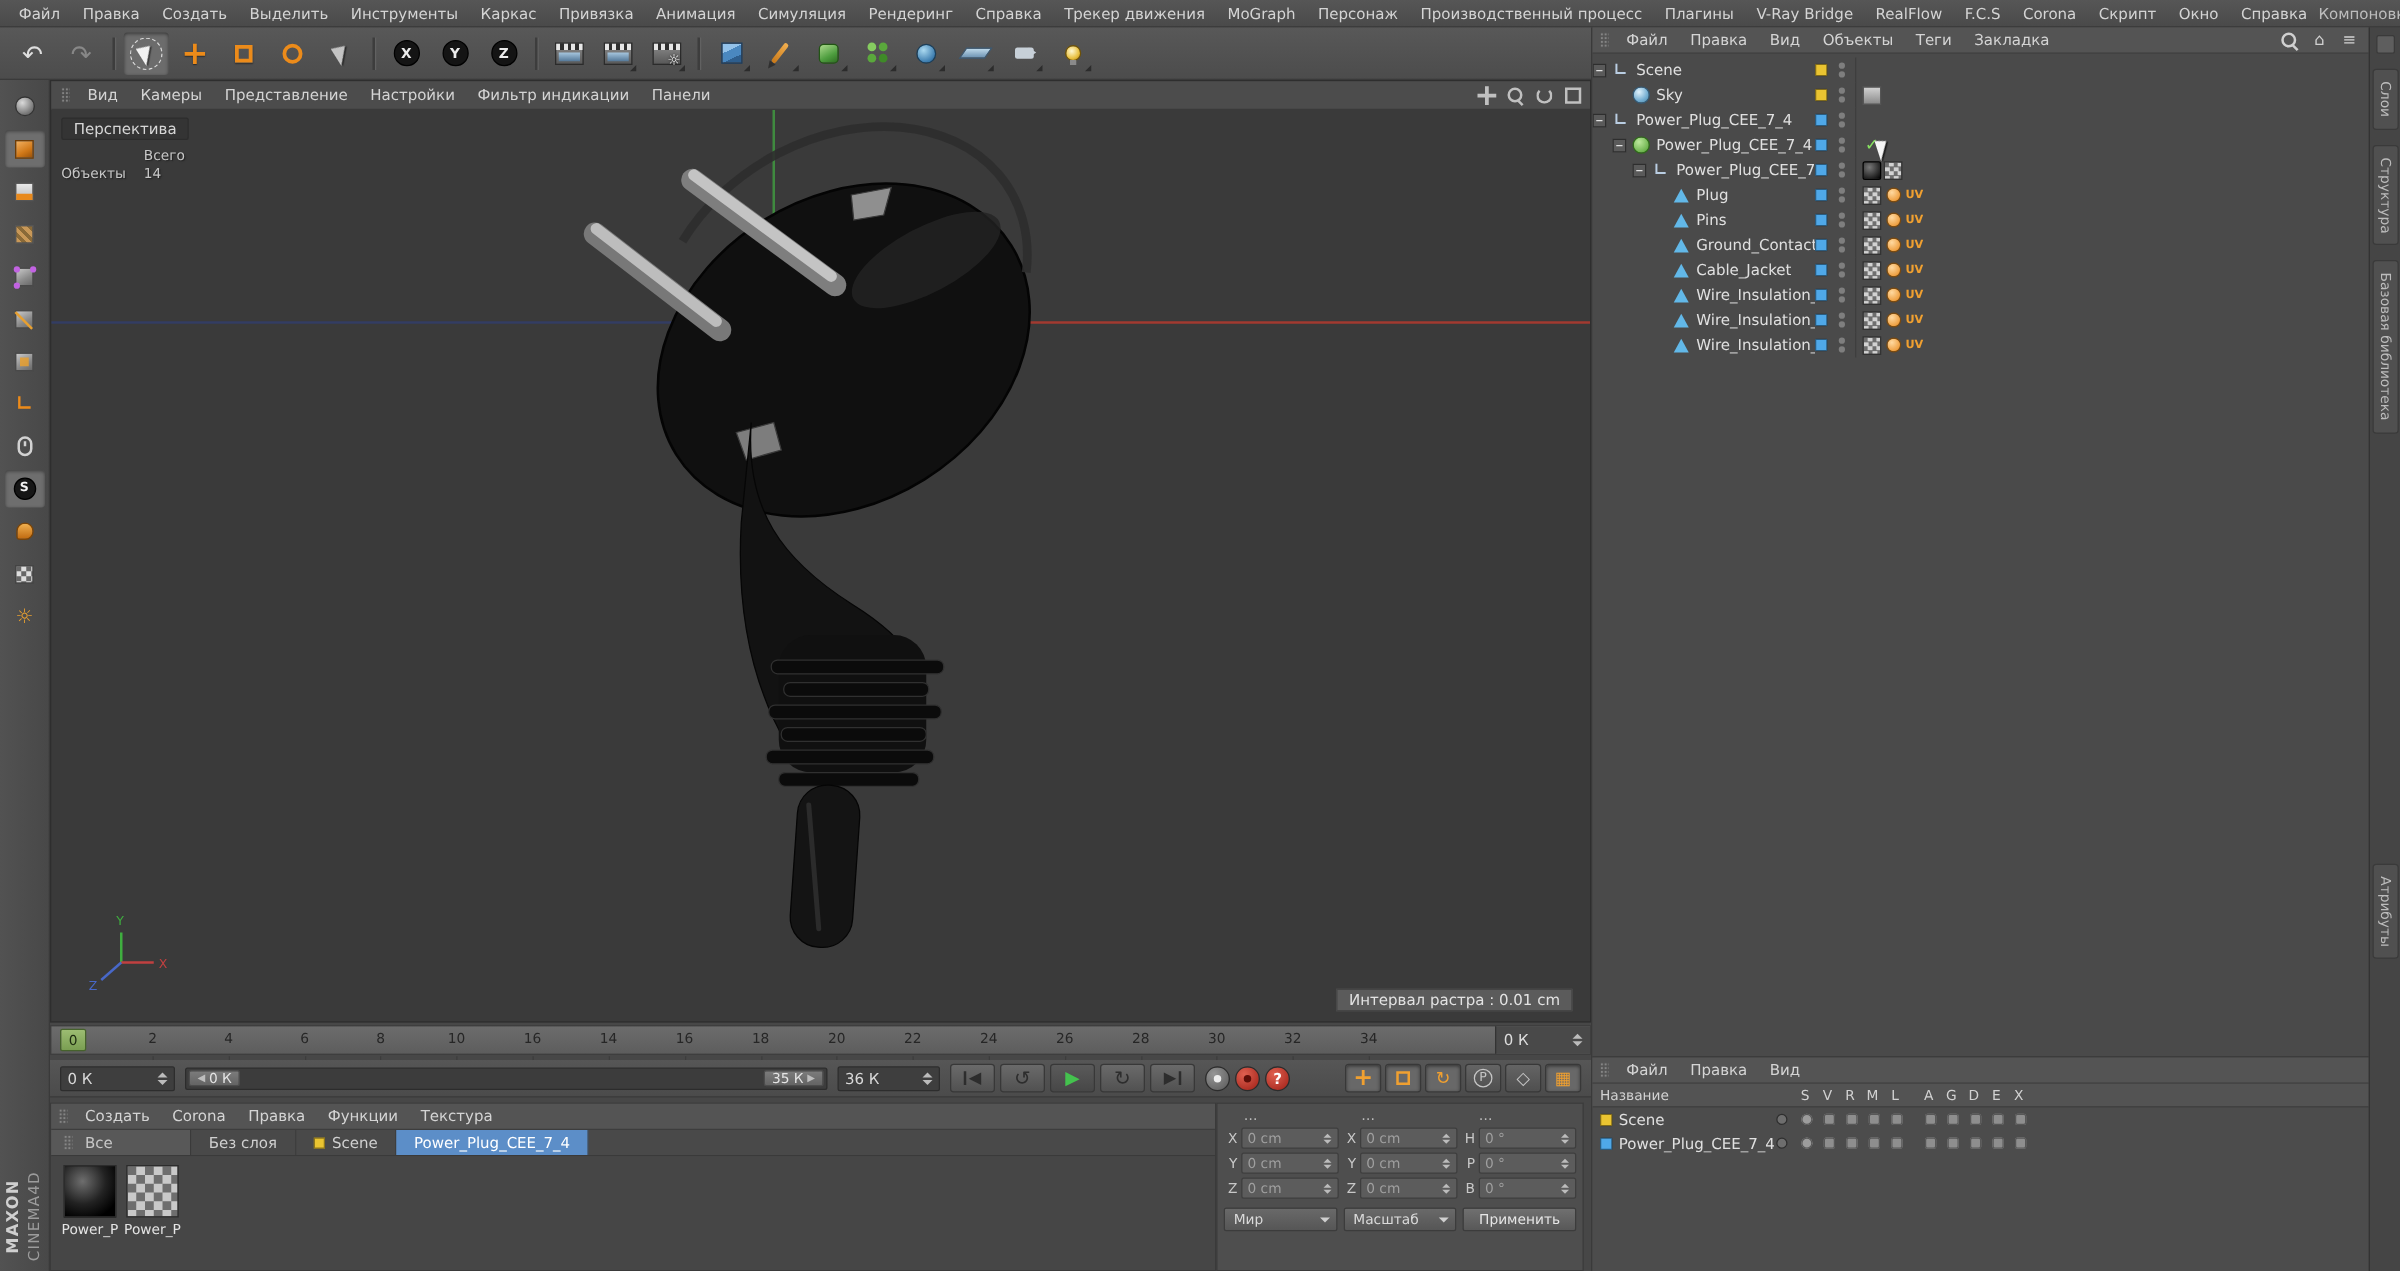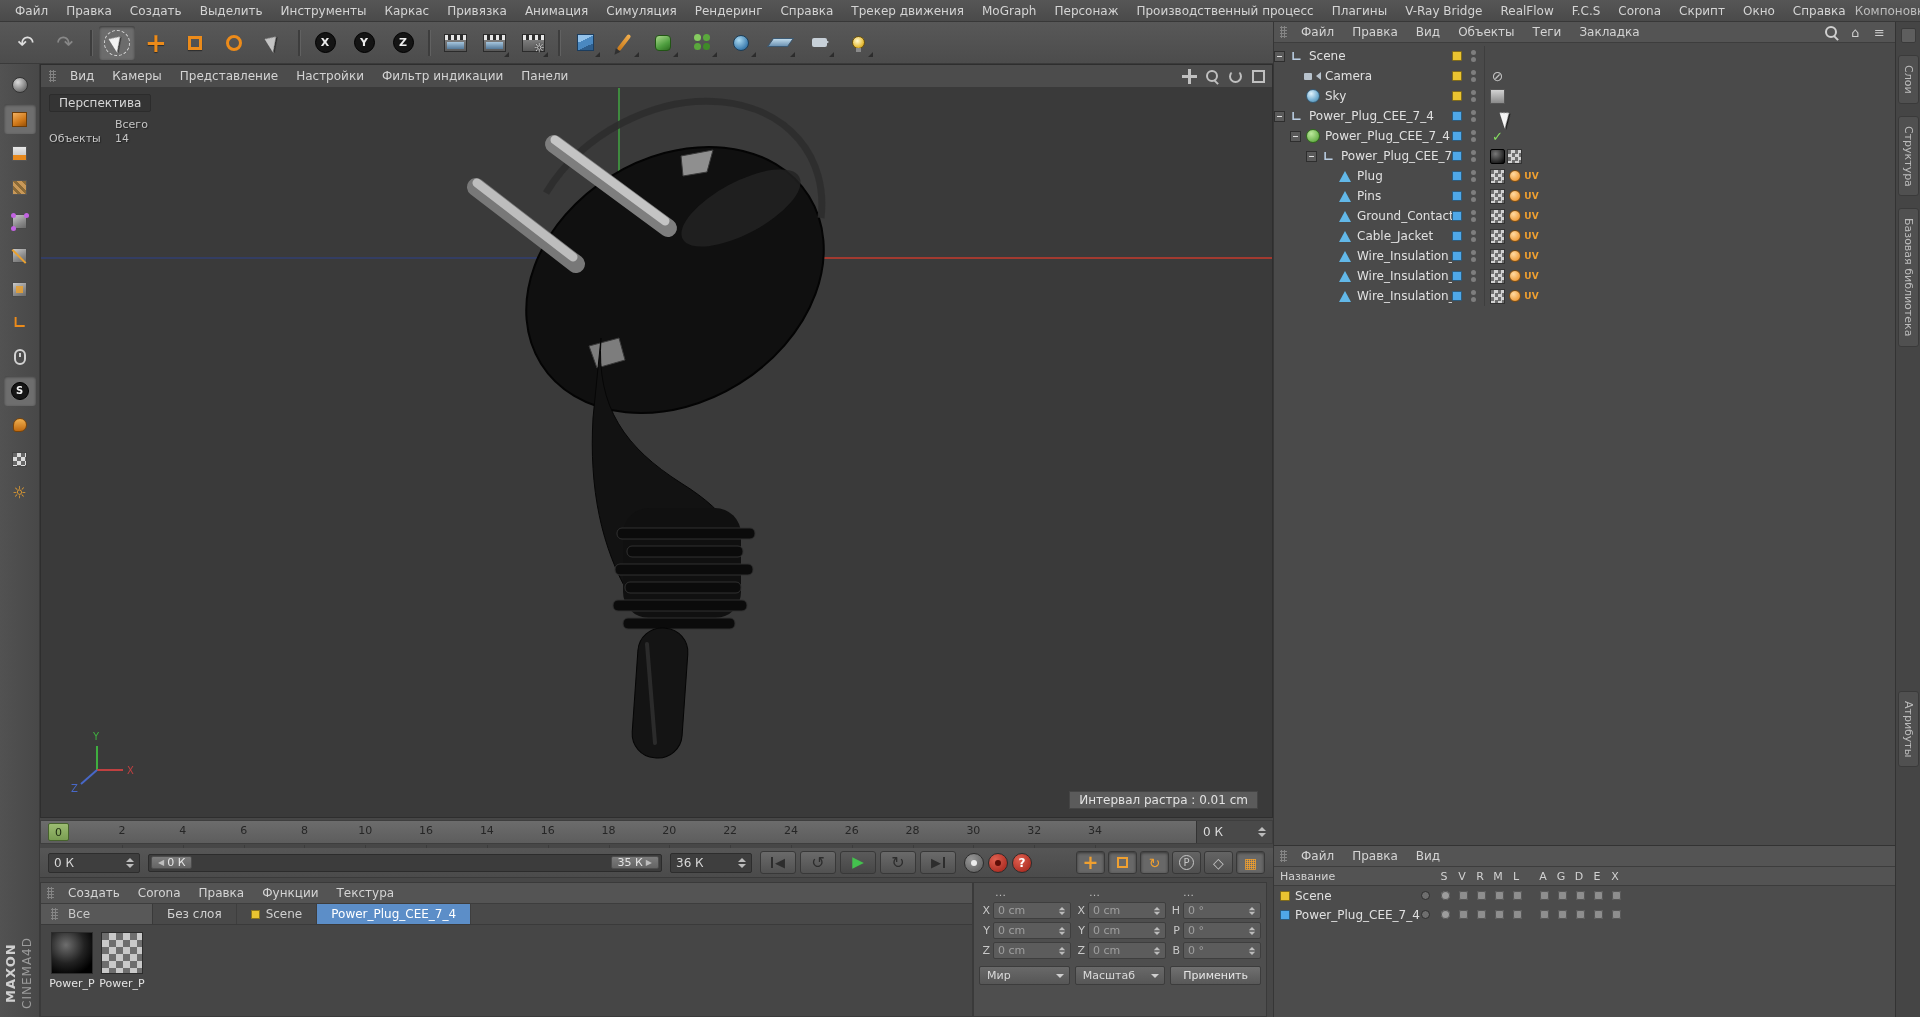--- a/index.html
+++ b/index.html
@@ -841,36 +841,20 @@
             <i></i>
             <i></i>
           </span>
           <div class="om-tags">
             
             
             
           </div>
         </div>
 
-        <div class="om-row">
-          <div class="om-left" style="padding-left: 16px;">
-            <span class="exp leaf"></span>
-            <span class="oi camera"></span>
-            <span class="nm">Camera</span>
-          </div>
-          <span class="chip" style="background: rgb(234, 196, 49);"></span>
-          <span class="dots">
-            <i></i>
-            <i></i>
-          </span>
-          <div class="om-tags">
-            <span class="tag no-entry"></span>
-
-          </div>
-        </div>
 
 
         <div class="om-row">
           <div class="om-left" style="padding-left: 16px;">
             <span class="exp leaf"></span>
             <span class="oi sky"></span>
             <span class="nm">Sky</span>
           </div>
           <span class="chip" style="background: rgb(234, 196, 49);"></span>
           <span class="dots">

